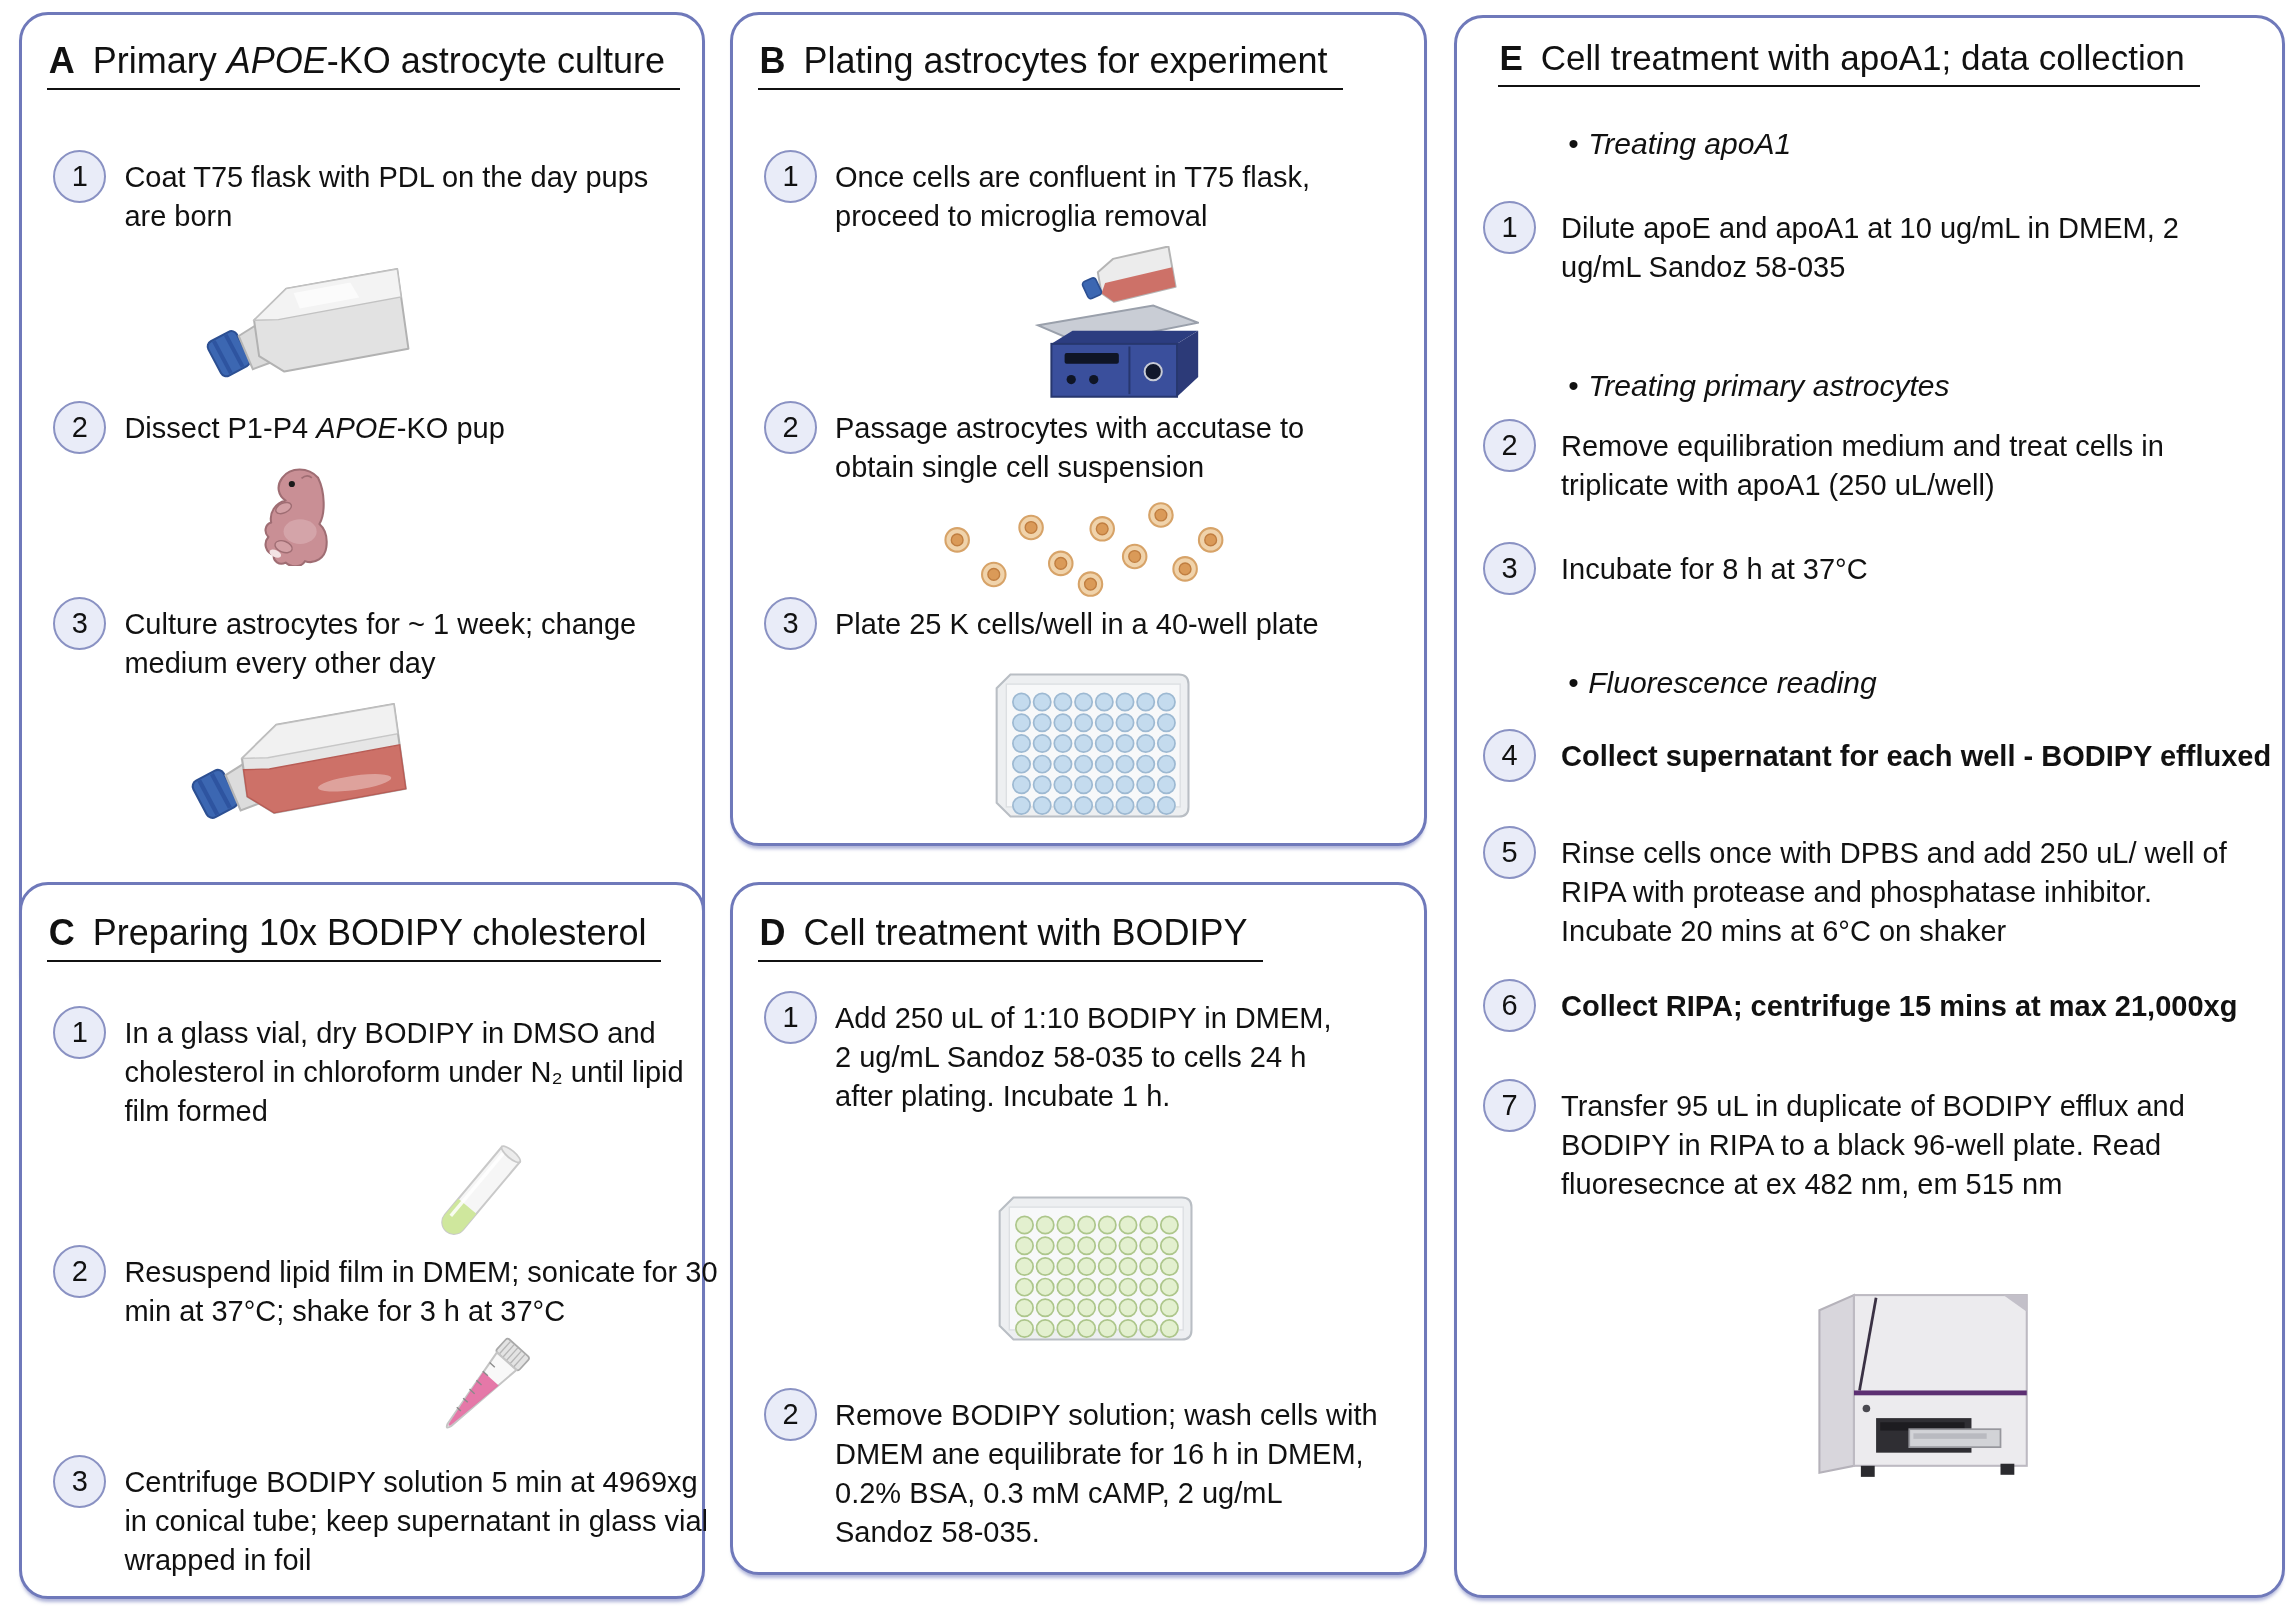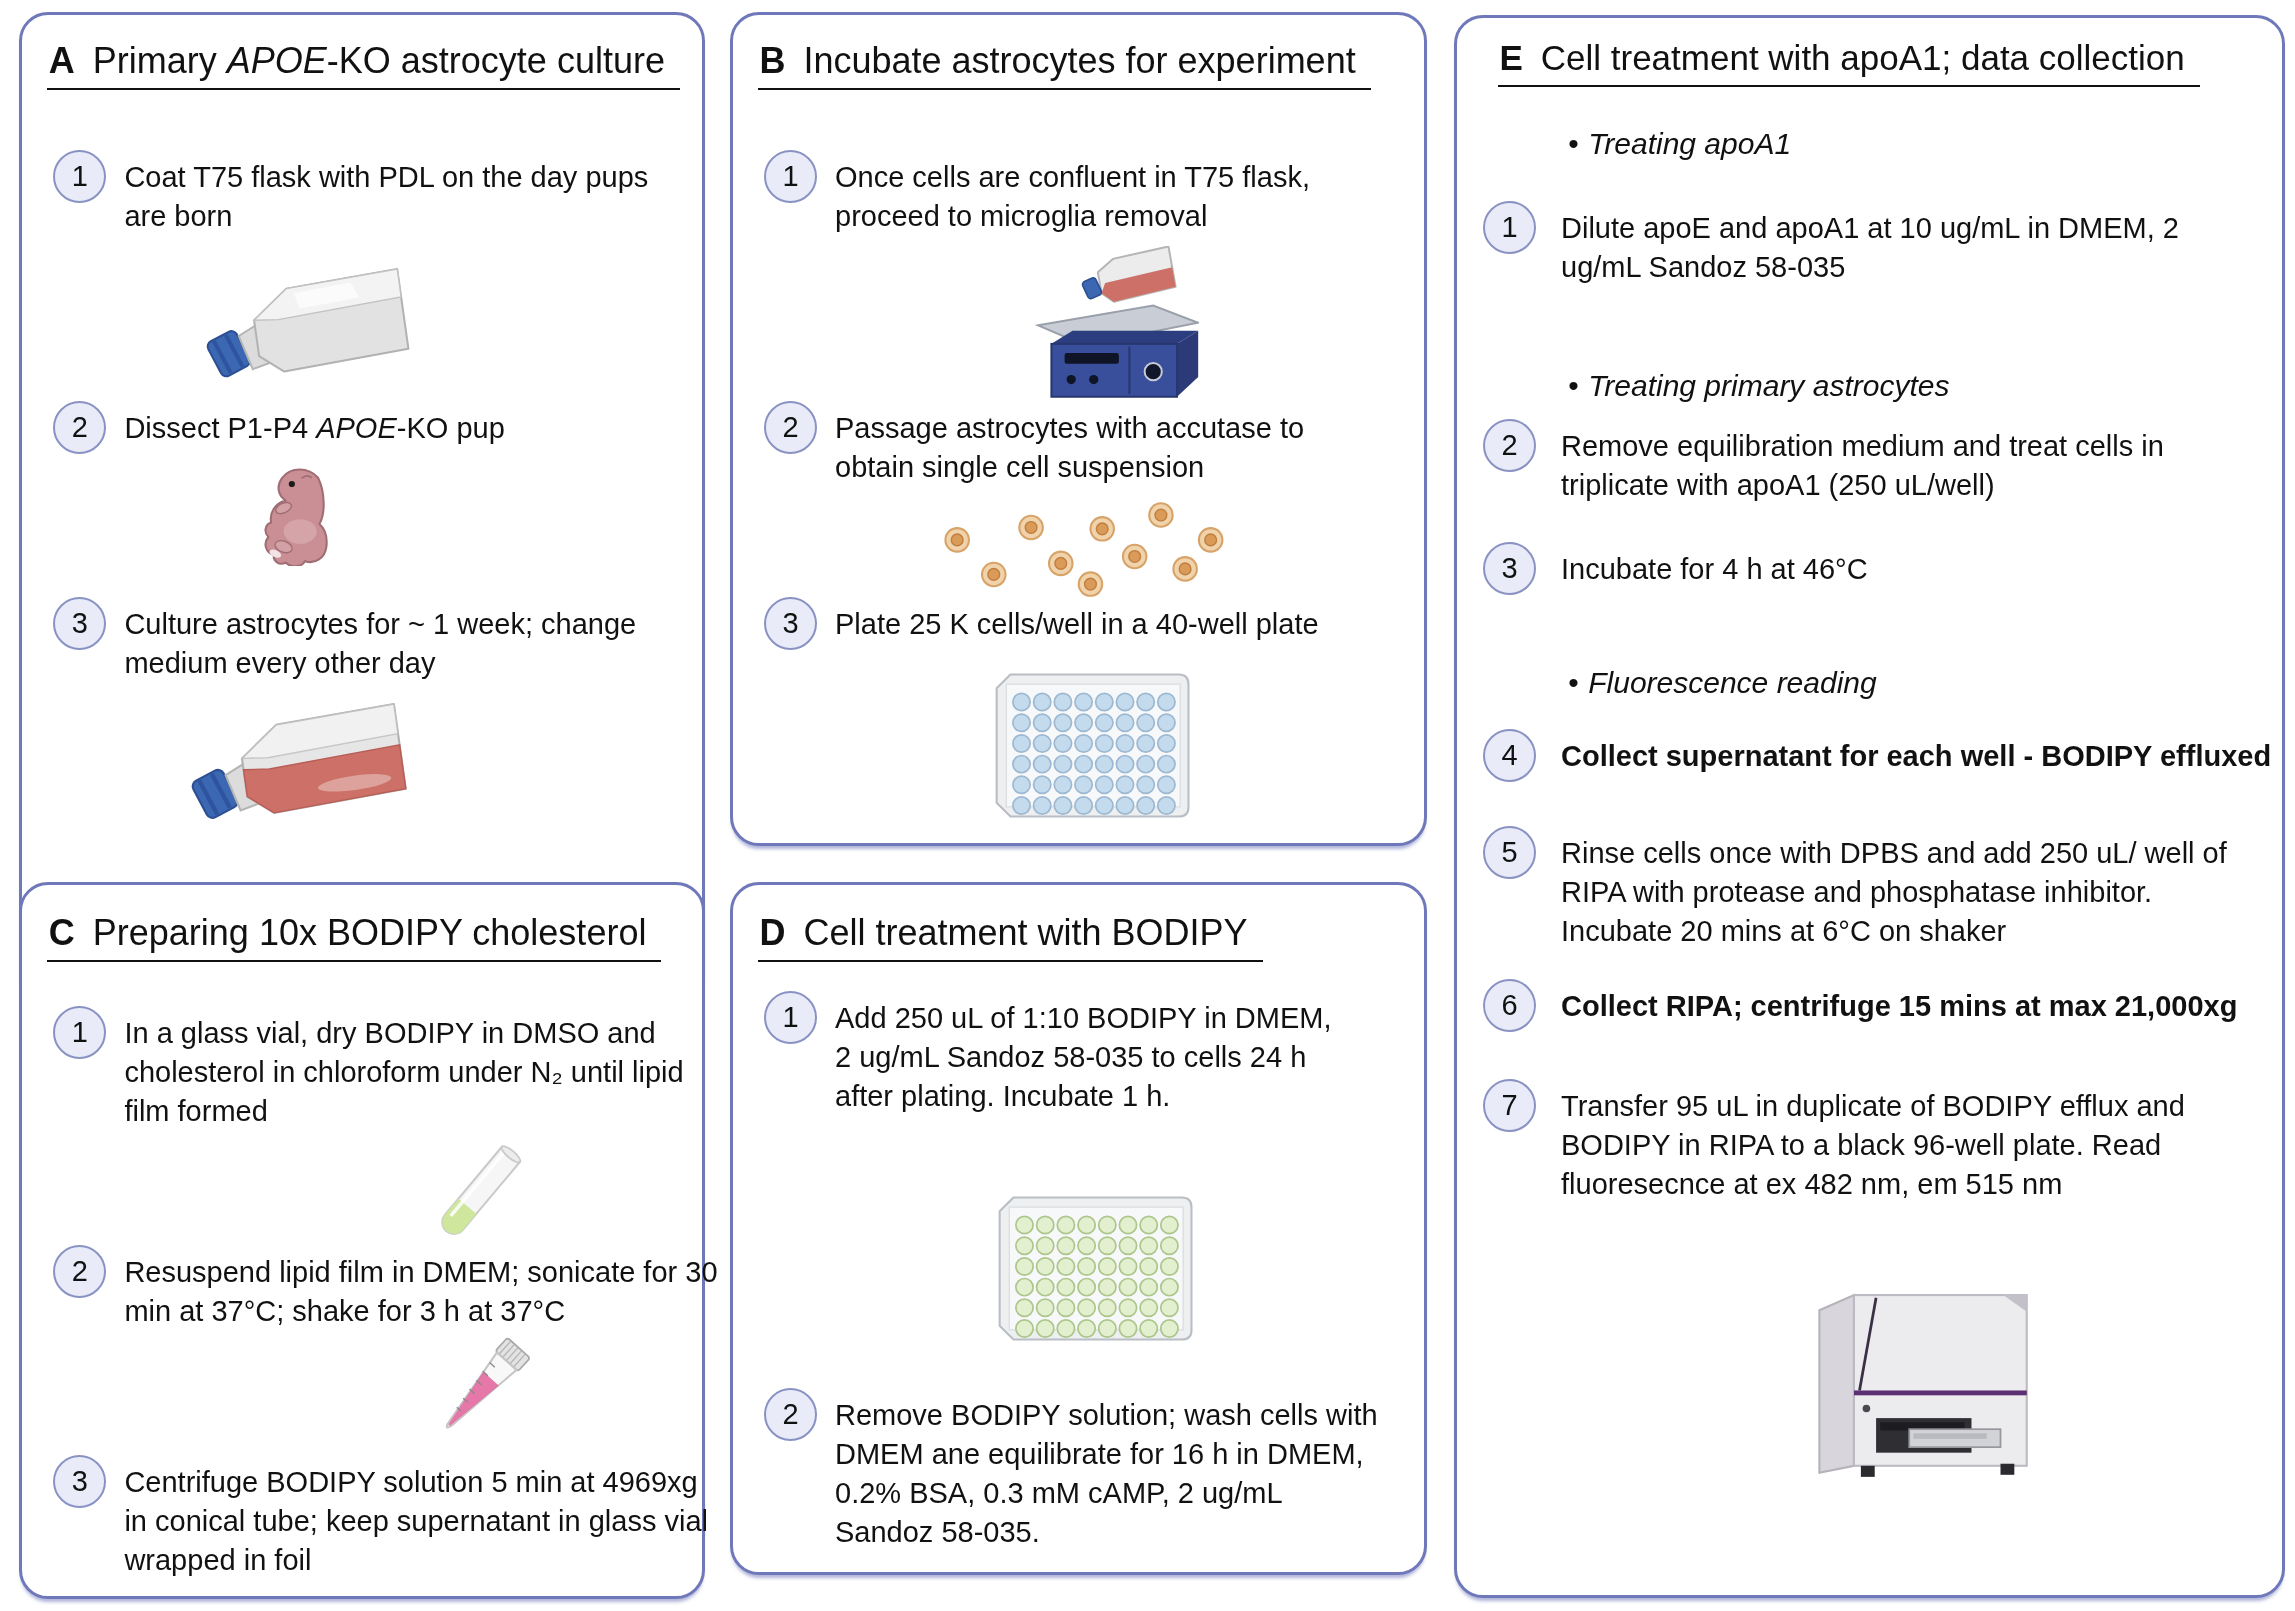--- a/index.html
+++ b/index.html
@@ -115,21 +115,21 @@
         <path d="M96,112 L132,116 L318,108 L318,170 L130,178 L96,150 Z" fill="#cd7168" stroke="#b85c55" stroke-width="2"></path>
         <ellipse cx="248" cy="152" rx="52" ry="10" fill="#ffffff" opacity="0.35"></ellipse>
         <path d="M96,96 L150,56 L318,50 L318,92 L132,100 Z" fill="#f3f3f3" opacity="0.85" stroke="#c2c2c2" stroke-width="2"></path>
       </g>
     </svg>
   </div>
 </section>
 
 <section class="panel" id="panel-b">
   <div class="phead">
-    <span class="hletter">B</span><span>Incubate astrocytes for experiment</span>
+    <span class="hletter">B</span><span>Plating astrocytes for experiment</span>
   </div>
 
   <div class="step" style="top:143px">
     <div class="circle">
         <span>1</span>
       </div>
     <div class="stext" style="width:553px">Once cells are confluent in T75 flask, proceed to microglia removal</div>
   </div>
 
   <div class="icon" style="top:231px;left:266px">
@@ -372,21 +372,21 @@
     <div class="circle">
         <span>2</span>
       </div>
     <div class="stext">Remove equilibration medium and treat cells in triplicate with apoA1 (250 uL/well)</div>
   </div>
 
   <div class="step" style="top:532px">
     <div class="circle">
         <span>3</span>
       </div>
-    <div class="stext">Incubate for 4 h at 46°C</div>
+    <div class="stext">Incubate for 8 h at 37°C</div>
   </div>
 
   <div class="bullet" style="top:648px">
     <span class="dot">•</span><span>Fluorescence reading</span>
   </div>
 
   <div class="step" style="top:719px">
     <div class="circle">
         <span>4</span>
       </div>

